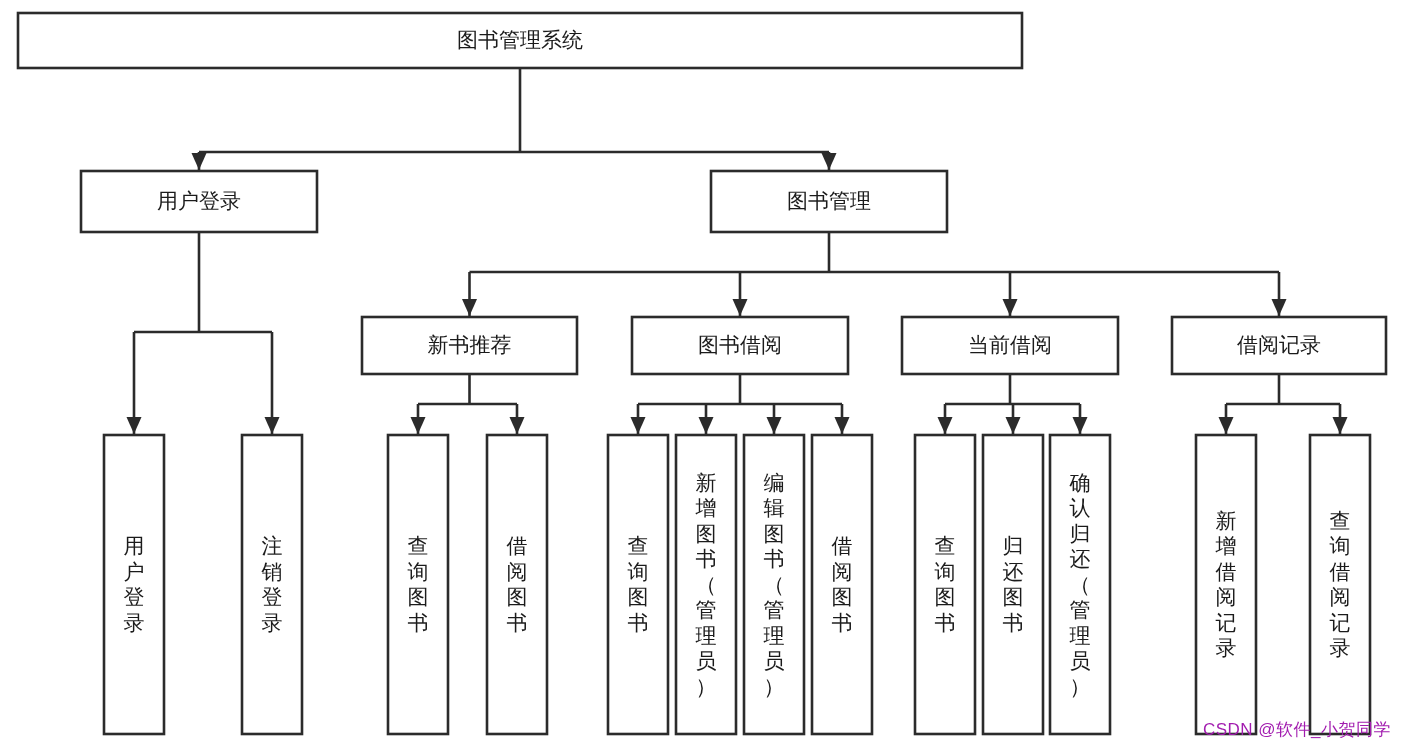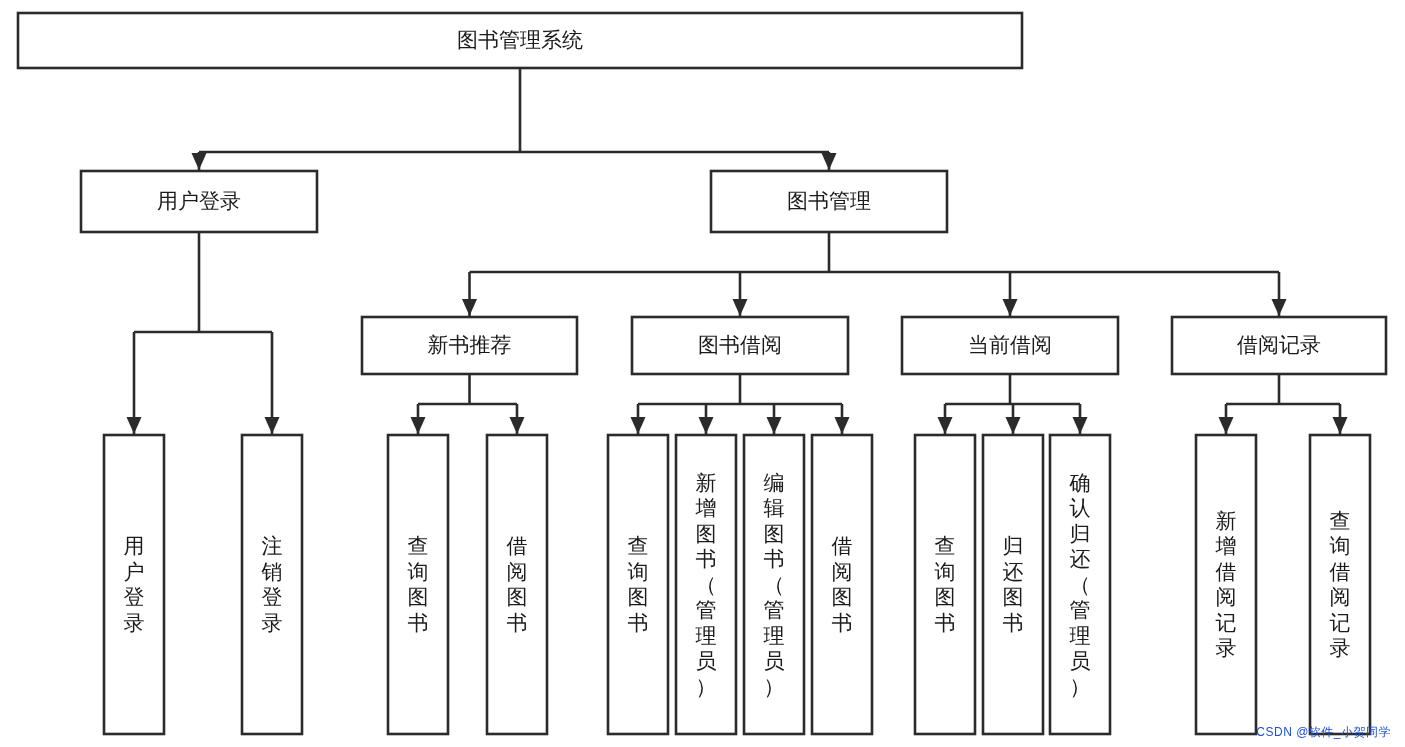--- a/index.html
+++ b/index.html
@@ -54,22 +54,22 @@
     fill: #1b1b1b;
     font-family: "Liberation Sans", "DejaVu Sans", sans-serif;
     font-size: 21px;
     text-anchor: middle;
   }
   .watermark {
     position: absolute;
     right: 14px;
     bottom: 6px;
     font-family: "Liberation Sans", "DejaVu Sans", sans-serif;
-    font-size: 12px;
-    color: #1d4ed8;
+    font-size: 17px;
+    color: #a21caf;
     letter-spacing: 0.5px;
     white-space: nowrap;
     user-select: none;
   }
 </style>
 </head>
 <body>
 
 <div id="diagram-root">
   <svg class="diagram-canvas" viewBox="0 0 1405 747" xmlns="http://www.w3.org/2000/svg">

